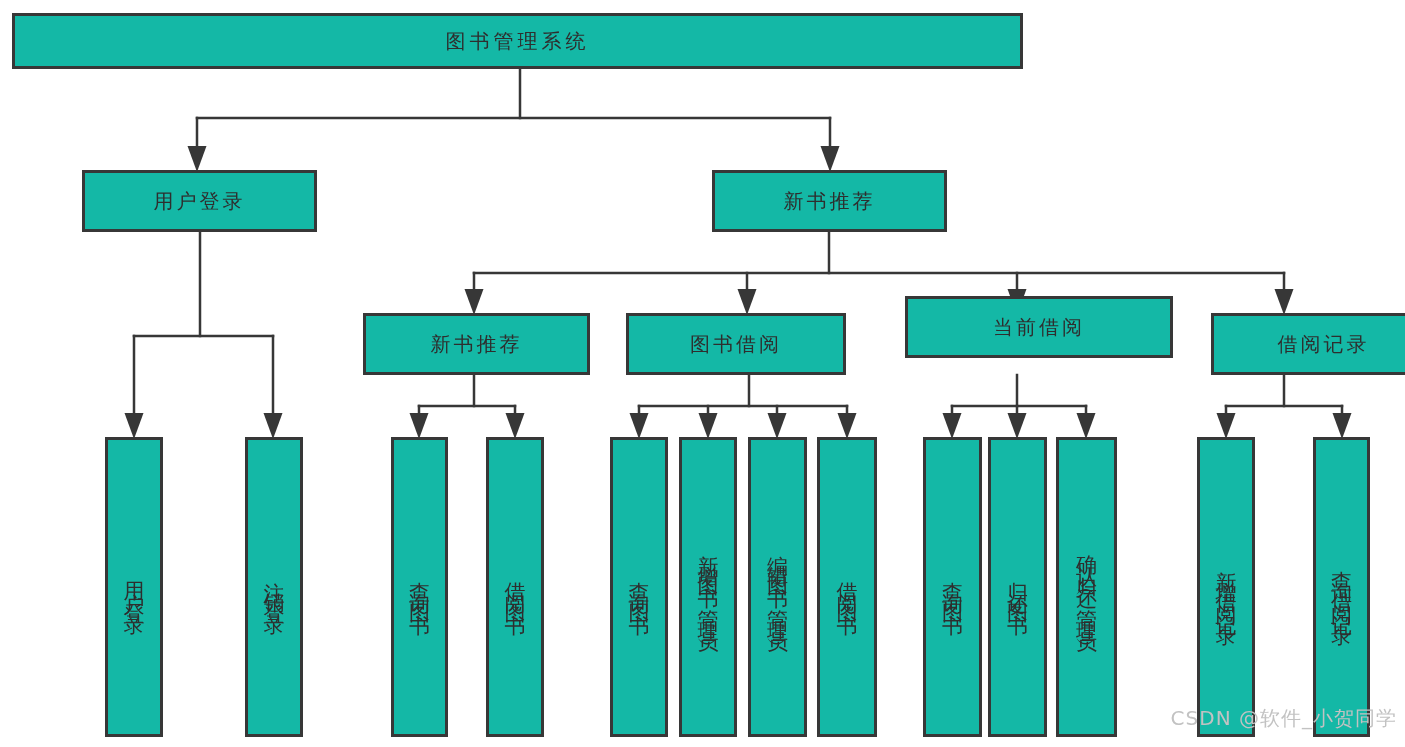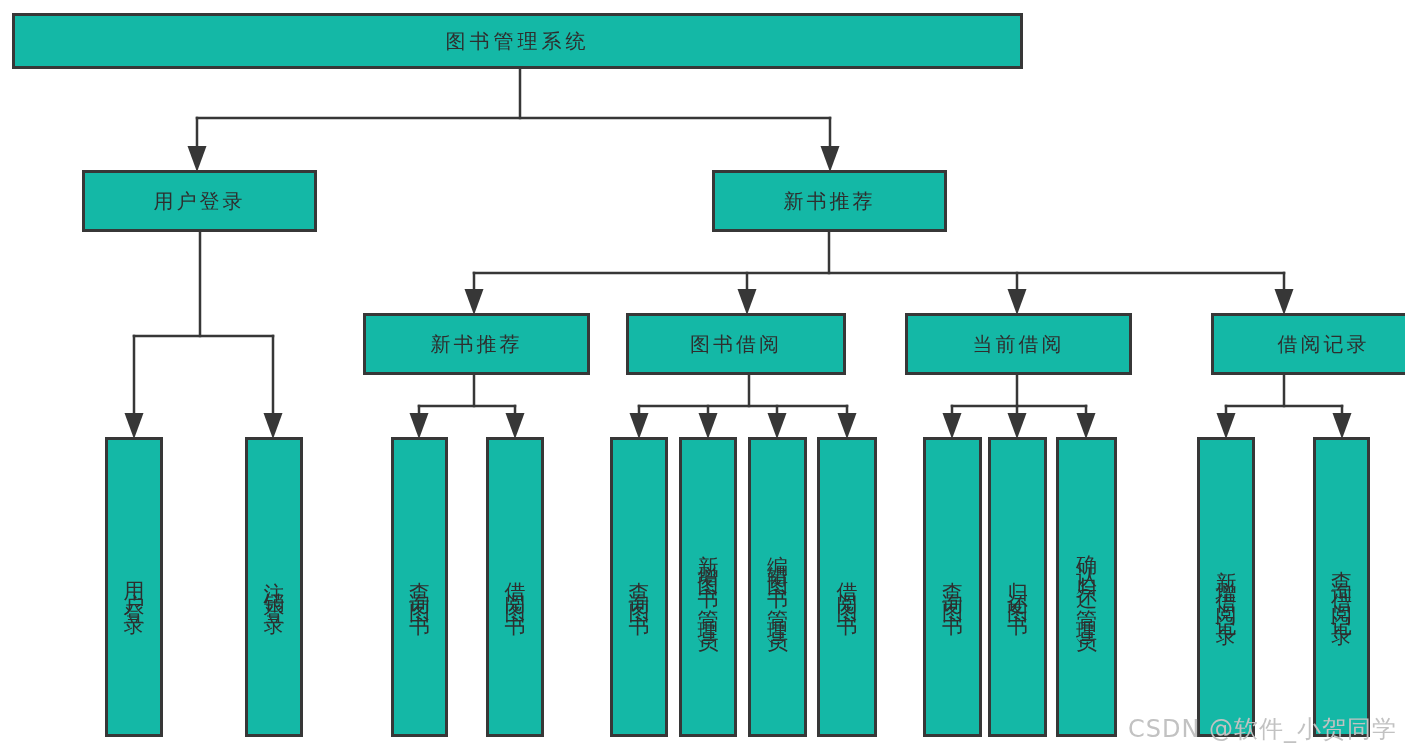--- a/index.html
+++ b/index.html
@@ -28,23 +28,23 @@
   .node.title{font-size:20px;letter-spacing:4px;}
   .node.vert{
     writing-mode:vertical-rl;
     text-orientation:mixed;
     font-size:21px;
     letter-spacing:11px;
     white-space:normal;
   }
   .watermark{
     position:absolute;
-    right:8px;bottom:2px;
+    right:8px;bottom:15px;
     color:var(--wm,#c2c2c2);
-    font-size:24px;
+    font-size:20px;
     letter-spacing:1px;
     z-index:3;
   }
 </style>
 </head>
 <body>
 
 <div class="stage" style="--line: #373737; --text: #2e2e2e; --wm: #c2c2c2; --bg: #ffffff;">
 
   <svg class="connector-layer" width="1405" height="747" viewBox="0 0 1405 747" xmlns="http://www.w3.org/2000/svg">
@@ -102,21 +102,21 @@
       <polygon points="1332.5,413 1351.5,413 1342,439" fill="#373737"></polygon>
     </svg>
 
   <div class="node title" style="left:12px;top:13px;width:1011px;height:56px;">图书管理系统</div>
 
   <div class="node" style="left:82px;top:170px;width:235px;height:62px;">用户登录</div>
   <div class="node" style="left:712px;top:170px;width:235px;height:62px;">新书推荐</div>
 
   <div class="node" style="left:363px;top:313px;width:227px;height:62px;">新书推荐</div>
   <div class="node" style="left:626px;top:313px;width:220px;height:62px;text-align:center;">图书借阅</div>
-  <div class="node" style="left:905px;top:313px;width:227px;height:62px;">当前借阅</div>
+  <div class="node" style="left:905px;top:296px;width:268px;height:62px;">当前借阅</div>
   <div class="node" style="left:1211px;top:313px;width:225px;height:62px;">借阅记录</div>
 
   <div class="node vert" style="left:105px;top:437px;width:58px;height:300px;">用户登录</div>
   <div class="node vert" style="left:245px;top:437px;width:58px;height:300px;">注销登录</div>
 
   <div class="node vert" style="left:391px;top:437px;width:57px;height:300px;">查询图书</div>
   <div class="node vert" style="left:486px;top:437px;width:58px;height:300px;">借阅图书</div>
 
   <div class="node vert" style="left:610px;top:437px;width:58px;height:300px;">查询图书</div>
   <div class="node vert" style="left:679px;top:437px;width:58px;height:300px;">新增图书（管理员）</div>

